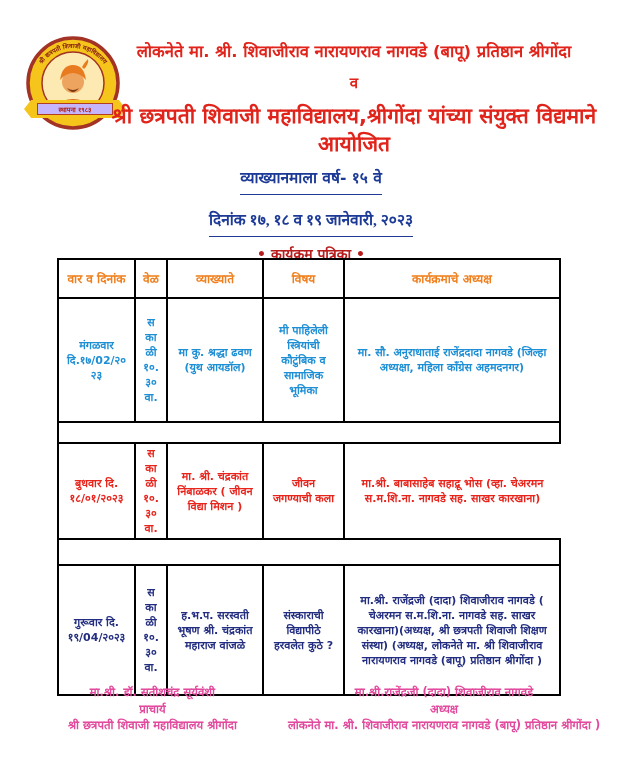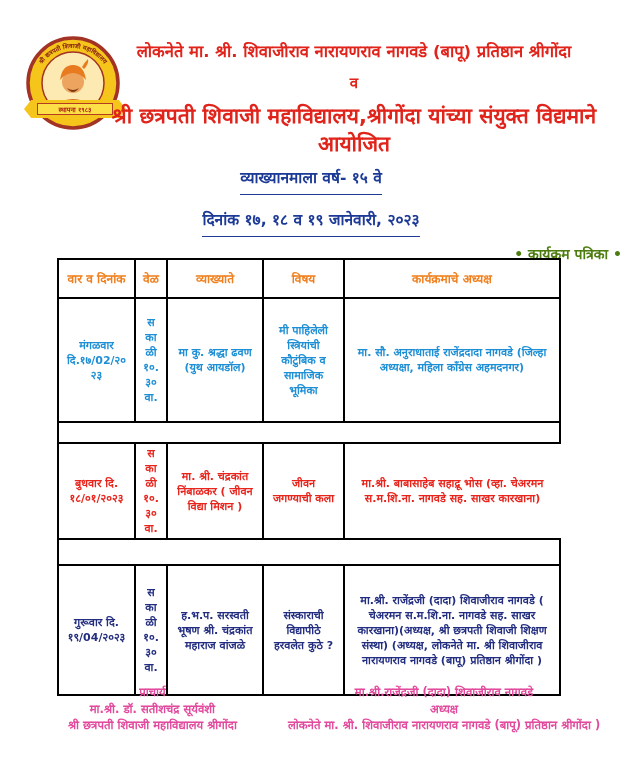--- a/index.html
+++ b/index.html
@@ -15,42 +15,42 @@
   
   .logo { position: absolute; left: 26px; top: 36px; width: 100px; height: 92px; }
   .logo svg { display: block; }
   .ribbon {
     position: absolute; left: -2px; top: 64px; width: 102px; height: 18px;
     background: #f6c51c;
     clip-path: polygon(0 50%, 7% 0, 93% 0, 100% 50%, 93% 100%, 7% 100%);
     display: flex; align-items: center; justify-content: center;
   }
   .ribbon-inner {
-    width: 74%; height: 12px; background: #fde047; border: 1px solid #b33c22;
+    width: 74%; height: 12px; background: #c4b5fd; border: 1px solid #b33c22;
     display: flex; align-items: center; justify-content: center;
     font-size: 6.5px; font-weight: bold; color: #b02015; white-space: nowrap; overflow: hidden;
   }
 
   
   .header-text {
     position: absolute; left: 100px; right: 14px; top: 42px;
     text-align: center; color: #e0241b; font-weight: bold;
   }
   .header-line1 { font-size: 16.5px; line-height: 1.25; }
   .header-line2 { font-size: 15px; margin-top: 9px; }
   .header-line3 { font-size: 21px; margin-top: 9px; }
 
   
   .titles { position: absolute; left: 0; right: 0; top: 166px; text-align: center; }
   .title-main, .title-dates {
     color: #1c3a96; font-weight: bold; font-size: 15.5px;
   }
-  .title-dates { margin-top: 13px; }
+  .title-dates { margin-top: 13px; font-family: Liberation Serif, serif; }
   .u { border-bottom: 1.6px solid #1c3a96; padding-bottom: 6px; display: inline-block; }
-  .program-label { color: #4d7c0f; font-weight: bold; font-size: 14px; margin-top: 7px; text-align: right; }
+  .program-label { color: #b91c1c; font-weight: bold; font-size: 14px; margin-top: 7px; }
 
   
   table.program {
     position: absolute; left: 57px; top: 258px; width: 502px;
     border-collapse: collapse; table-layout: fixed;
   }
   table.program td, table.program th {
     border: 2px solid #000000;
     text-align: center; vertical-align: middle;
     font-weight: bold; padding: 2px 7px;
@@ -162,22 +162,22 @@
         <td>सकाळी १०.३० वा.</td>
         <td>ह.भ.प. सरस्वती भूषण श्री. चंद्रकांत महाराज वांजळे</td>
         <td>संस्काराची विद्यापीठे हरवलेत कुठे ?</td>
         <td>मा.श्री. राजेंद्रजी (दादा) शिवाजीराव नागवडे ( चेअरमन स.म.शि.ना. नागवडे सह. साखर कारखाना)(अध्यक्ष, श्री छत्रपती शिवाजी शिक्षण संस्था) (अध्यक्ष, लोकनेते मा. श्री शिवाजीराव नारायणराव नागवडे (बापू) प्रतिष्ठान श्रीगोंदा )</td>
       </tr>
     </tbody>
   </table>
 
   <div class="footer">
     <div class="f-left">
+      <div>मा.श्री. डॉ. सतीशचंद्र सूर्यवंशी</div>
       <div>प्राचार्य</div>
-      <div>मा.श्री. डॉ. सतीशचंद्र सूर्यवंशी</div>
       <div>श्री छत्रपती शिवाजी महाविद्यालय श्रीगोंदा</div>
     </div>
     <div class="f-right">
       <div>मा.श्री.राजेंद्रजी (दादा) शिवाजीराव नागवडे</div>
       <div>अध्यक्ष</div>
       <div>लोकनेते मा. श्री. शिवाजीराव नारायणराव नागवडे (बापू) प्रतिष्ठान श्रीगोंदा )</div>
     </div>
   </div>
 
 </div>

